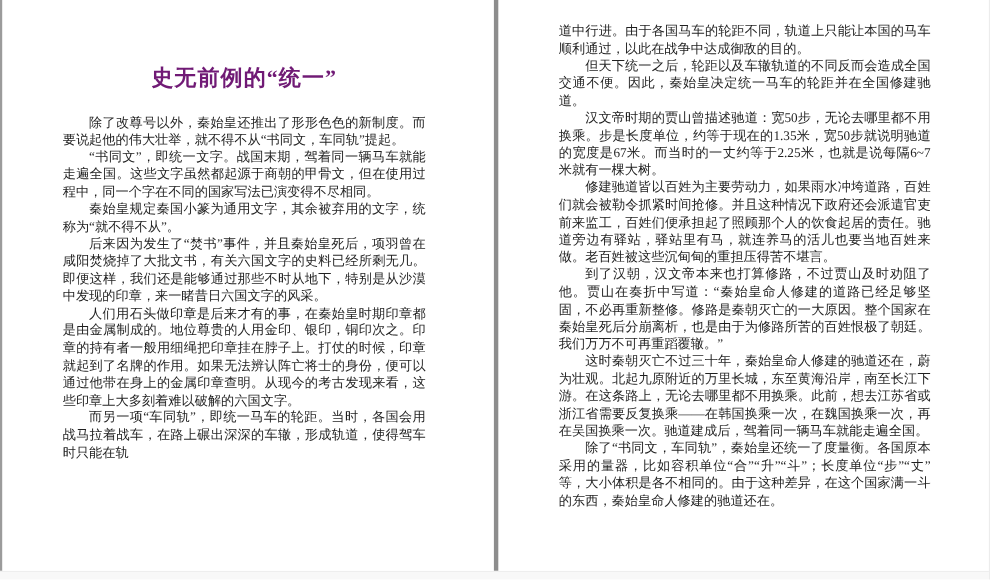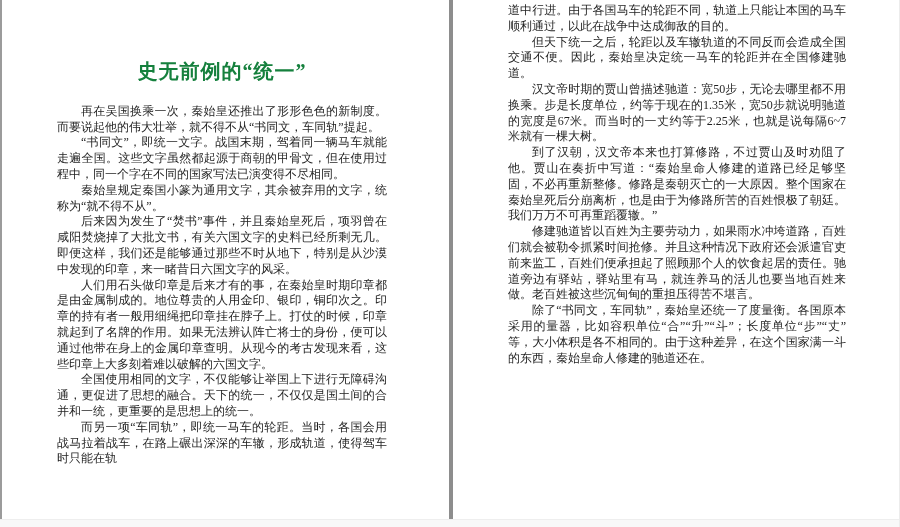--- a/index.html
+++ b/index.html
@@ -52,61 +52,61 @@
     text-align: justify;
     text-justify: inter-ideograph;
   }
   .page-left {
     left: 57px;
     width: 330px;
   }
   .page-right {
     left: 508px;
     width: 338px;
-    padding-top: 3px;
+    padding-top: 21px;
   }
   .chapter-title {
     font-size: 20px;
     font-weight: bold;
     text-align: center;
     margin: 64px 0 24px 0;
     letter-spacing: 1px;
-    color: #15803d;
+    color: #701a75;
   }
   .page p {
     margin: 0;
     text-indent: 2em;
   }
   .page p.continued {
     text-indent: 0;
   }
 </style>
 </head>
 <body>
 
 <div id="app">
 
   <div class="page page-left">
     <div class="chapter-title">史无前例的“统一”</div>
-    <p>再在吴国换乘一次，秦始皇还推出了形形色色的新制度。而要说起他的伟大壮举，就不得不从“书同文，车同轨”提起。</p>
+    <p>除了改尊号以外，秦始皇还推出了形形色色的新制度。而要说起他的伟大壮举，就不得不从“书同文，车同轨”提起。</p>
     <p>“书同文”，即统一文字。战国末期，驾着同一辆马车就能走遍全国。这些文字虽然都起源于商朝的甲骨文，但在使用过程中，同一个字在不同的国家写法已演变得不尽相同。</p>
     <p>秦始皇规定秦国小篆为通用文字，其余被弃用的文字，统称为“就不得不从”。</p>
     <p>后来因为发生了“焚书”事件，并且秦始皇死后，项羽曾在咸阳焚烧掉了大批文书，有关六国文字的史料已经所剩无几。即便这样，我们还是能够通过那些不时从地下，特别是从沙漠中发现的印章，来一睹昔日六国文字的风采。</p>
     <p>人们用石头做印章是后来才有的事，在秦始皇时期印章都是由金属制成的。地位尊贵的人用金印、银印，铜印次之。印章的持有者一般用细绳把印章挂在脖子上。打仗的时候，印章就起到了名牌的作用。如果无法辨认阵亡将士的身份，便可以通过他带在身上的金属印章查明。从现今的考古发现来看，这些印章上大多刻着难以破解的六国文字。</p>
-    <p>全国使用相同的文字，不仅能够让举国上下进行无障碍沟通，更促进了思想的融合。天下的统一，不仅仅是国土间的合并和一统，更重要的是思想上的统一。</p>
     <p>而另一项“车同轨”，即统一马车的轮距。当时，各国会用战马拉着战车，在路上碾出深深的车辙，形成轨道，使得驾车时只能在轨</p>
   </div>
 
   <div class="page-divider"></div>
 
   <div class="page page-right">
     <p class="continued">道中行进。由于各国马车的轮距不同，轨道上只能让本国的马车顺利通过，以此在战争中达成御敌的目的。</p>
     <p>但天下统一之后，轮距以及车辙轨道的不同反而会造成全国交通不便。因此，秦始皇决定统一马车的轮距并在全国修建驰道。</p>
     <p>汉文帝时期的贾山曾描述驰道：宽50步，无论去哪里都不用换乘。步是长度单位，约等于现在的1.35米，宽50步就说明驰道的宽度是67米。而当时的一丈约等于2.25米，也就是说每隔6~7米就有一棵大树。</p>
+    <p>修建驰道皆以百姓为主要劳动力，如果雨水冲垮道路，百姓们就会被勒令抓紧时间抢修。并且这种情况下政府还会派遣官吏前来监工，百姓们便承担起了照顾那个人的饮食起居的责任。驰道旁边有驿站，驿站里有马，就连养马的活儿也要当地百姓来做。老百姓被这些沉甸甸的重担压得苦不堪言。</p>
     <p>到了汉朝，汉文帝本来也打算修路，不过贾山及时劝阻了他。贾山在奏折中写道：“秦始皇命人修建的道路已经足够坚固，不必再重新整修。修路是秦朝灭亡的一大原因。整个国家在秦始皇死后分崩离析，也是由于为修路所苦的百姓恨极了朝廷。我们万万不可再重蹈覆辙。”</p>
-    <p>修建驰道皆以百姓为主要劳动力，如果雨水冲垮道路，百姓们就会被勒令抓紧时间抢修。并且这种情况下政府还会派遣官吏前来监工，百姓们便承担起了照顾那个人的饮食起居的责任。驰道旁边有驿站，驿站里有马，就连养马的活儿也要当地百姓来做。老百姓被这些沉甸甸的重担压得苦不堪言。</p>
+    <p>这时秦朝灭亡不过三十年，秦始皇命人修建的驰道还在，蔚为壮观。北起九原附近的万里长城，东至黄海沿岸，南至长江下游。在这条路上，无论去哪里都不用换乘。此前，想去江苏省或浙江省需要反复换乘——在韩国换乘一次，在魏国换乘一次，再在吴国换乘一次。驰道建成后，驾着同一辆马车就能走遍全国。</p>
     <p>除了“书同文，车同轨”，秦始皇还统一了度量衡。各国原本采用的量器，比如容积单位“合”“升”“斗”；长度单位“步”“丈”等，大小体积是各不相同的。由于这种差异，在这个国家满一斗的东西，秦始皇命人修建的驰道还在。</p>
   </div>
 
   <div class="left-edge"></div>
   <div class="bottom-bar"></div>
 
 </div>
 
 </body></html>

